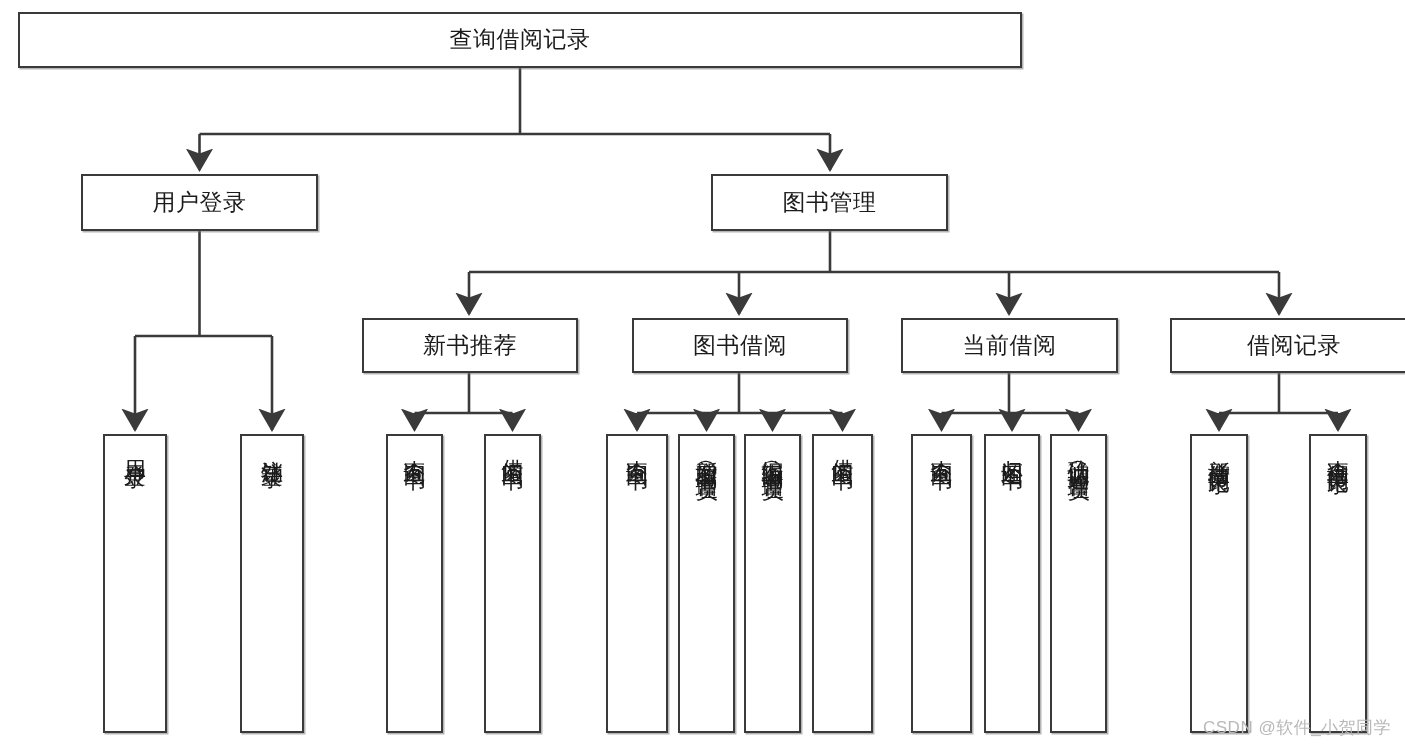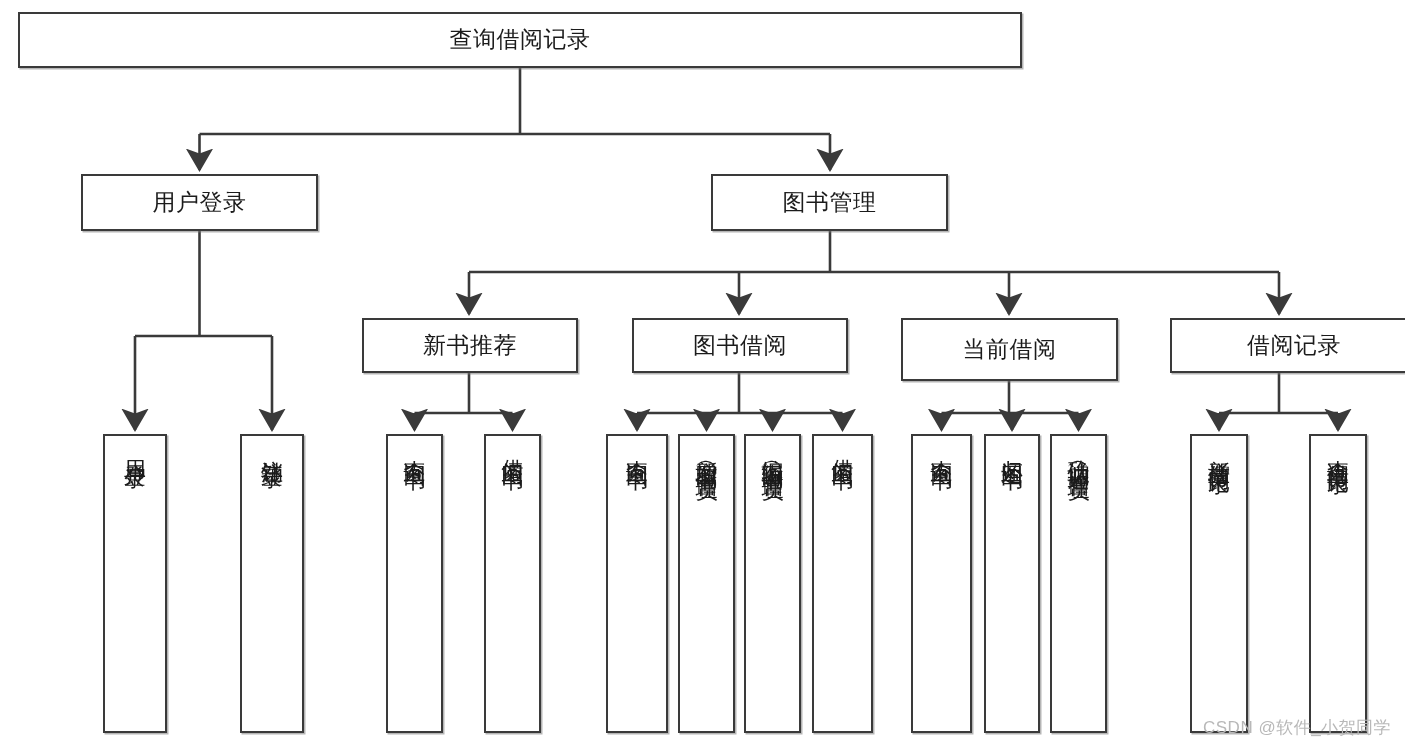--- a/index.html
+++ b/index.html
@@ -131,21 +131,21 @@
   <div class="node horizontal" style="left:711px; top:174px; width:237px; height:57px;">
     <span class="label">图书管理</span>
   </div>
 
   <div class="node horizontal" style="left:632px; top:318px; width:216px; height:55px;">
     <span class="label">图书借阅</span>
   </div>
   <div class="node horizontal" style="left:362px; top:318px; width:216px; height:55px;">
     <span class="label">新书推荐</span>
   </div>
-  <div class="node horizontal" style="left:901px; top:318px; width:217px; height:63px;">
+  <div class="node horizontal" style="left:901px; top:318px; width:217px; height:55px;">
     <span class="label">当前借阅</span>
   </div>
   <div class="node horizontal" style="left:1170px; top:318px; width:248px; height:55px;">
     <span class="label">借阅记录</span>
   </div>
 
   <div class="node vertical" style="left:103px; top:434px; width:64px; height:299px;">
     <span class="label">用户登录</span>
   </div>
   <div class="node vertical" style="left:240px; top:434px; width:64px; height:299px;">

